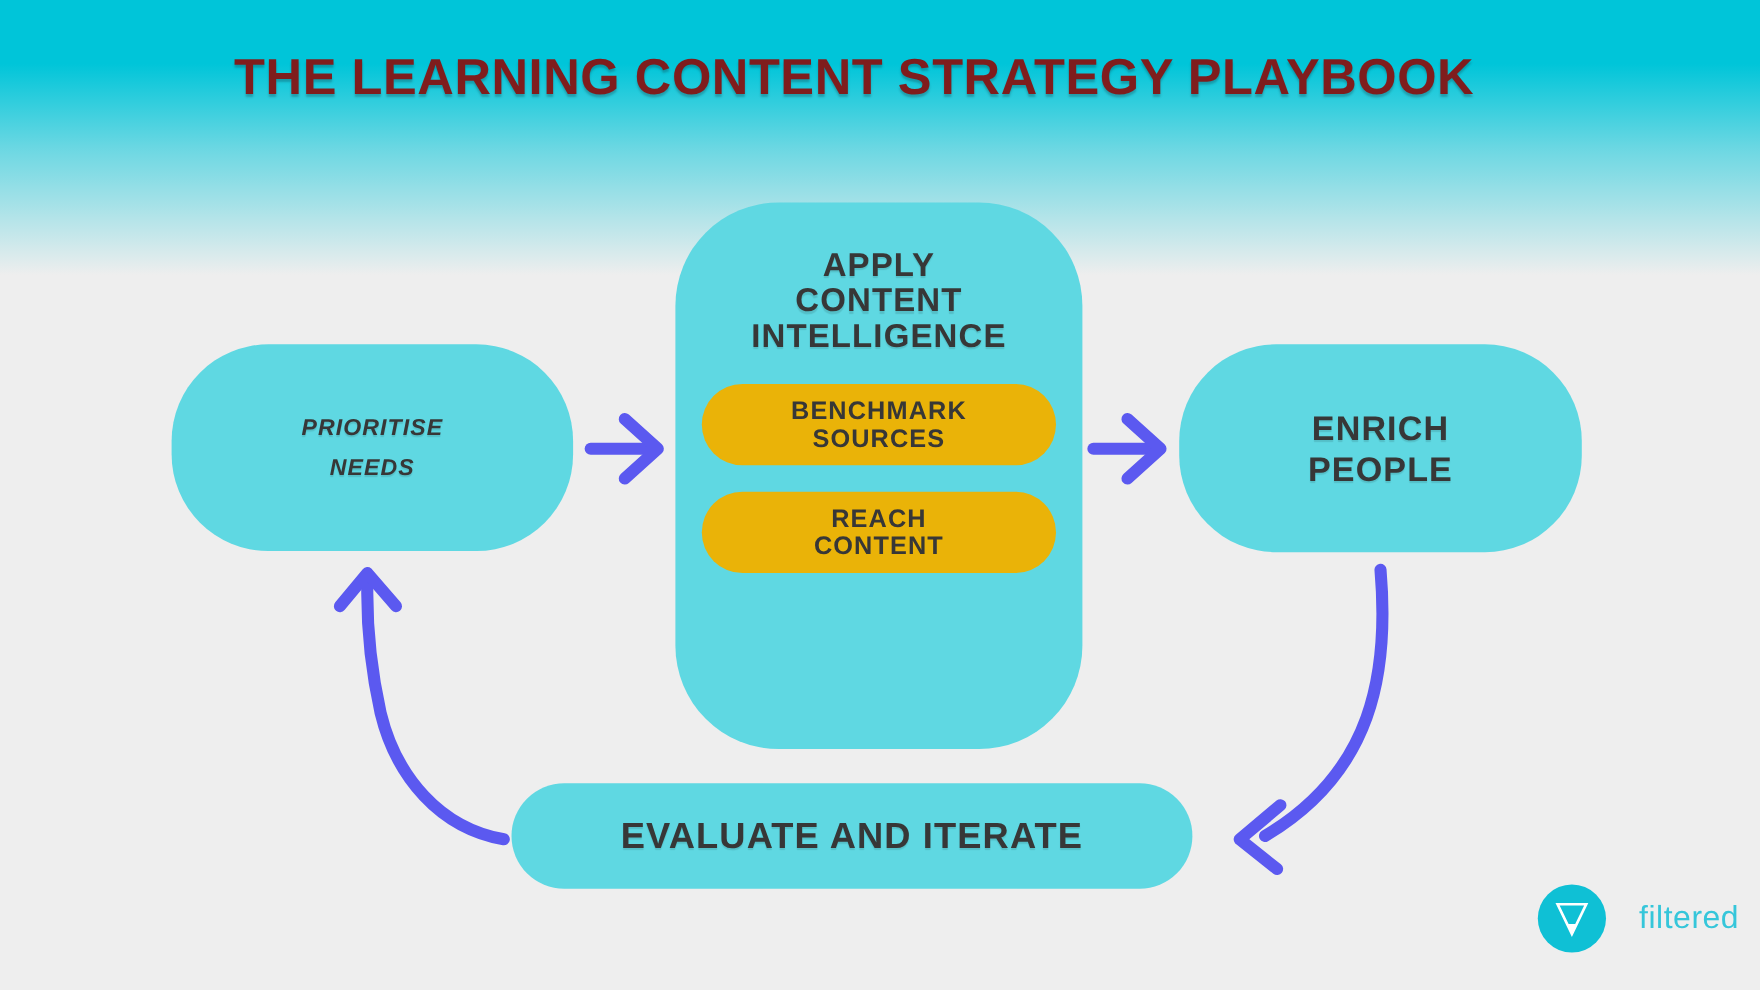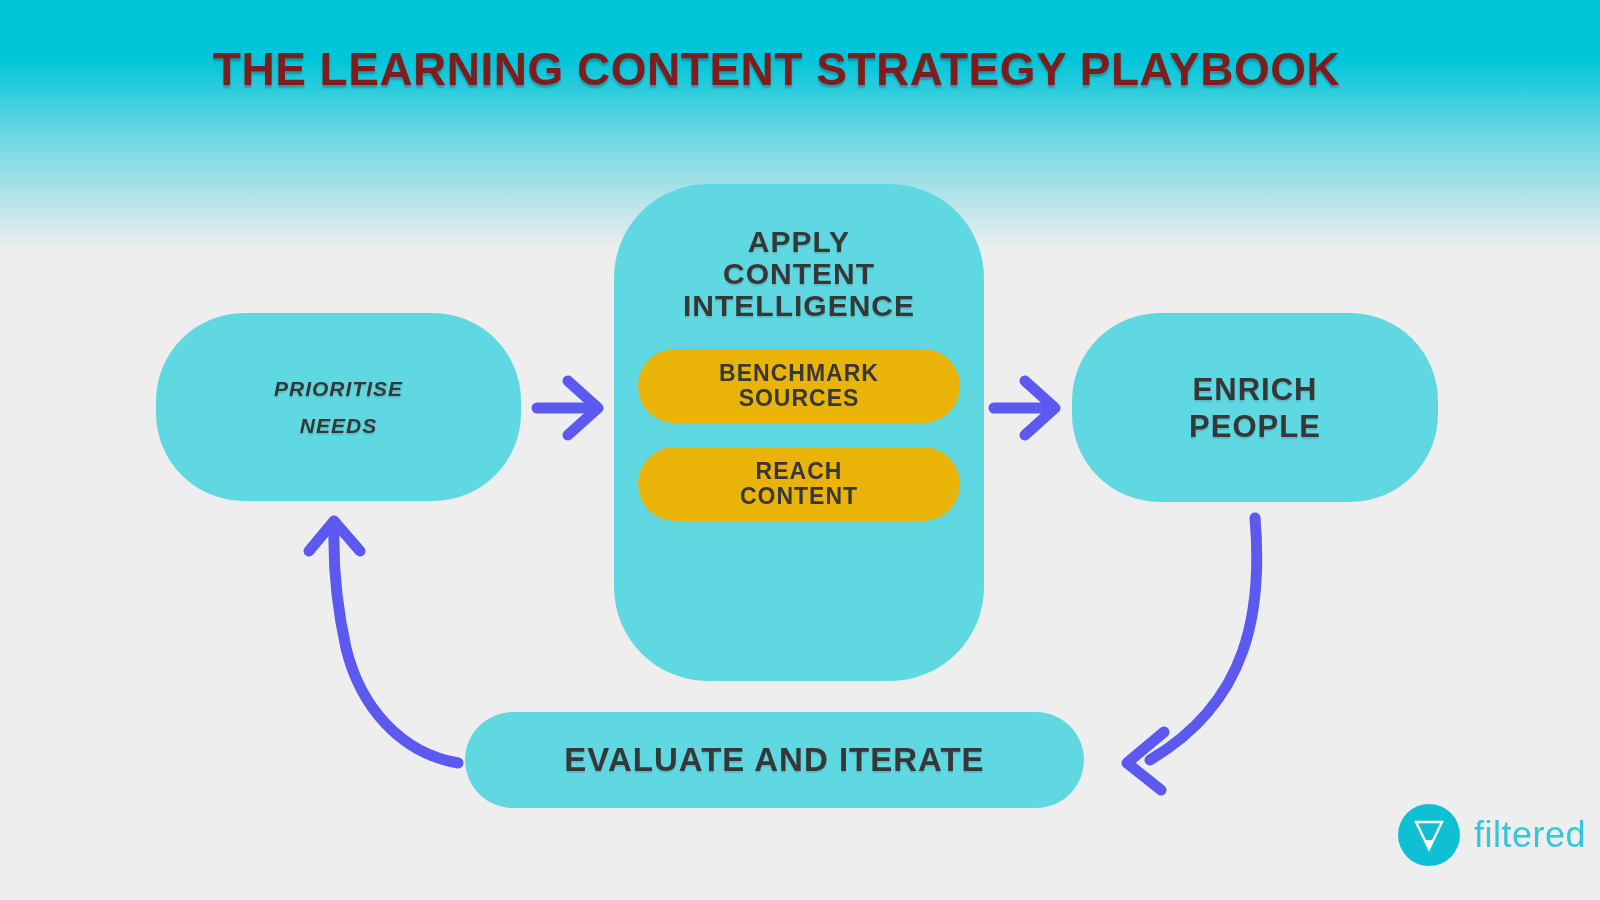--- a/index.html
+++ b/index.html
@@ -33,21 +33,21 @@
 
   .node-bottom{left:465px;top:712px;width:619px;height:96px;border-radius:48px;font-size:33px;}
   .node-bottom .node-label span{letter-spacing:1px;line-height:36px;}
 
   .arrows{position:absolute;left:0;top:0;pointer-events:none;}
   .arrow-stroke{stroke:#5b59f0;stroke-width:11;fill:none;stroke-linecap:round;stroke-linejoin:round;}
 
   .logo{position:absolute;left:1398px;top:804px;display:flex;align-items:center;}
   .logo-circle{width:62px;height:62px;border-radius:50%;background:#0fc0d5;
     display:flex;align-items:center;justify-content:center;}
-  .logo-text{margin-left:14px;font-size:36px;font-weight:400;color:#35c6da;letter-spacing:0.5px;}
+  .logo-text{margin-left:30px;font-size:29px;font-weight:400;color:#35c6da;letter-spacing:0.5px;}
 </style>
 </head>
 <body>
 
 <div class="canvas">
 
   <div class="header-gradient"></div>
 
   <h1 class="title">THE LEARNING CONTENT STRATEGY PLAYBOOK</h1>
 

